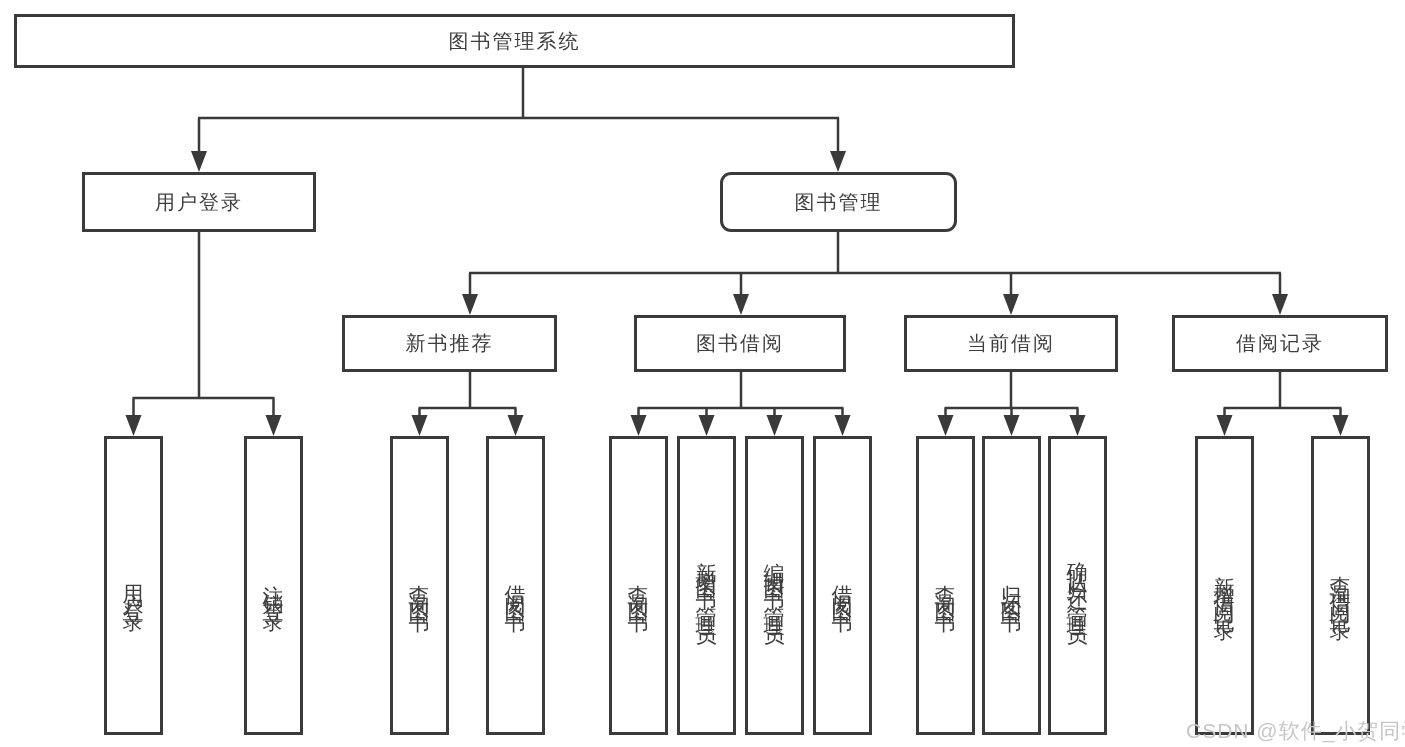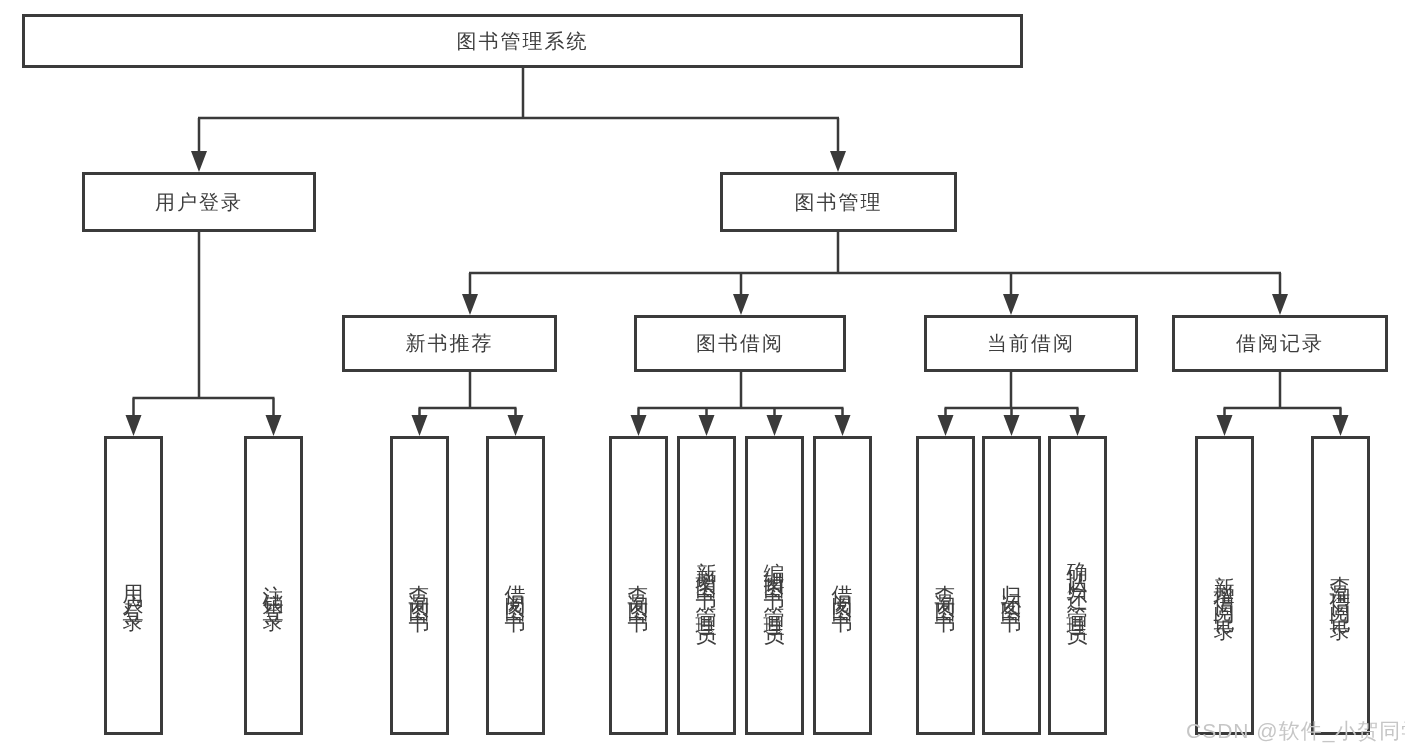--- a/index.html
+++ b/index.html
@@ -20,21 +20,21 @@
   .node {
     position: absolute;
     background: #ffffff;
     border: 3px solid #3b3b3b;
     box-sizing: border-box;
     display: flex;
     align-items: center;
     justify-content: center;
     z-index: 1;
   }
-  .node.root   { left: 22px;  top: 14px;  width: 1001px; height: 54px; }
+  .node.root   { left: 14px;  top: 14px;  width: 1001px; height: 54px; }
   .node.lvl2   { top: 172px; height: 60px; }
   .node.lvl3   { top: 315px; height: 57px; }
   .node.leaf   { top: 436px; width: 59px; height: 299px; }
   .node .hlabel {
     font-size: 20px;
     letter-spacing: 2px;
     white-space: nowrap;
   }
   .node .vlabel {
     writing-mode: vertical-rl;
@@ -100,31 +100,31 @@
     </g>
   </svg>
 
   <div class="node root">
     <span class="hlabel">图书管理系统</span>
   </div>
 
   <div class="node lvl2" style="left:82px; width:234px;">
     <span class="hlabel">用户登录</span>
   </div>
-  <div class="node lvl2" style="left:720px; width:237px;">
+  <div class="node lvl2" style="left:720px; width:237px;border-radius:11px;">
     <span class="hlabel">图书管理</span>
   </div>
 
   <div class="node lvl3" style="left:342px; width:215px;">
     <span class="hlabel">新书推荐</span>
   </div>
   <div class="node lvl3" style="left:634px; width:212px;text-align:center;">
     <span class="hlabel">图书借阅</span>
   </div>
-  <div class="node lvl3" style="left:904px; width:214px;margin-left:20px;">
+  <div class="node lvl3" style="left:904px; width:214px;">
     <span class="hlabel">当前借阅</span>
   </div>
   <div class="node lvl3" style="left:1172px; width:216px;">
     <span class="hlabel">借阅记录</span>
   </div>
 
   <div class="node leaf" style="left:104px;">
     <span class="vlabel">用户登录</span>
   </div>
   <div class="node leaf" style="left:244px;">

